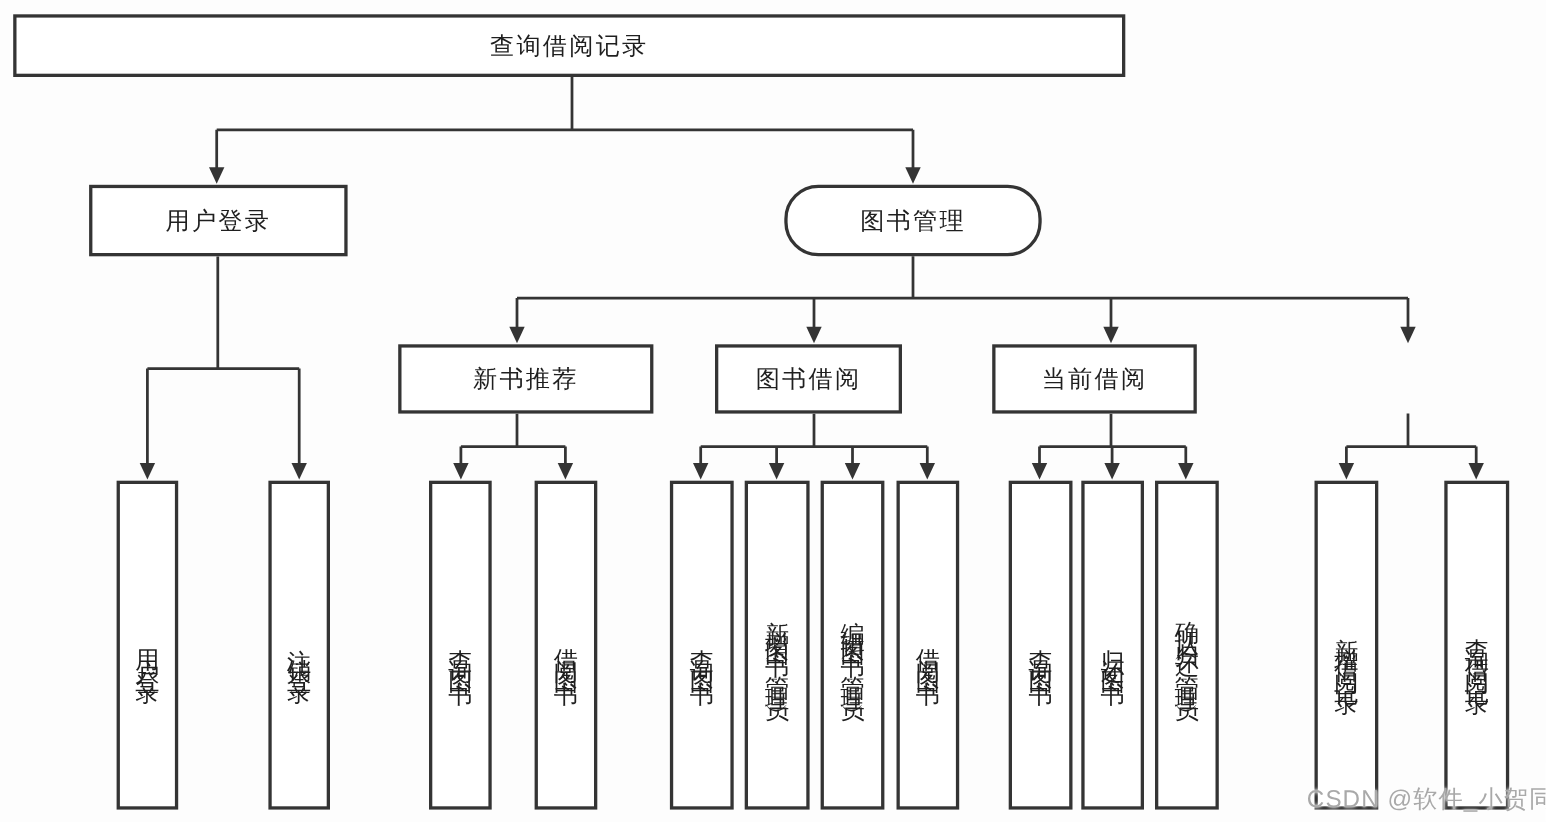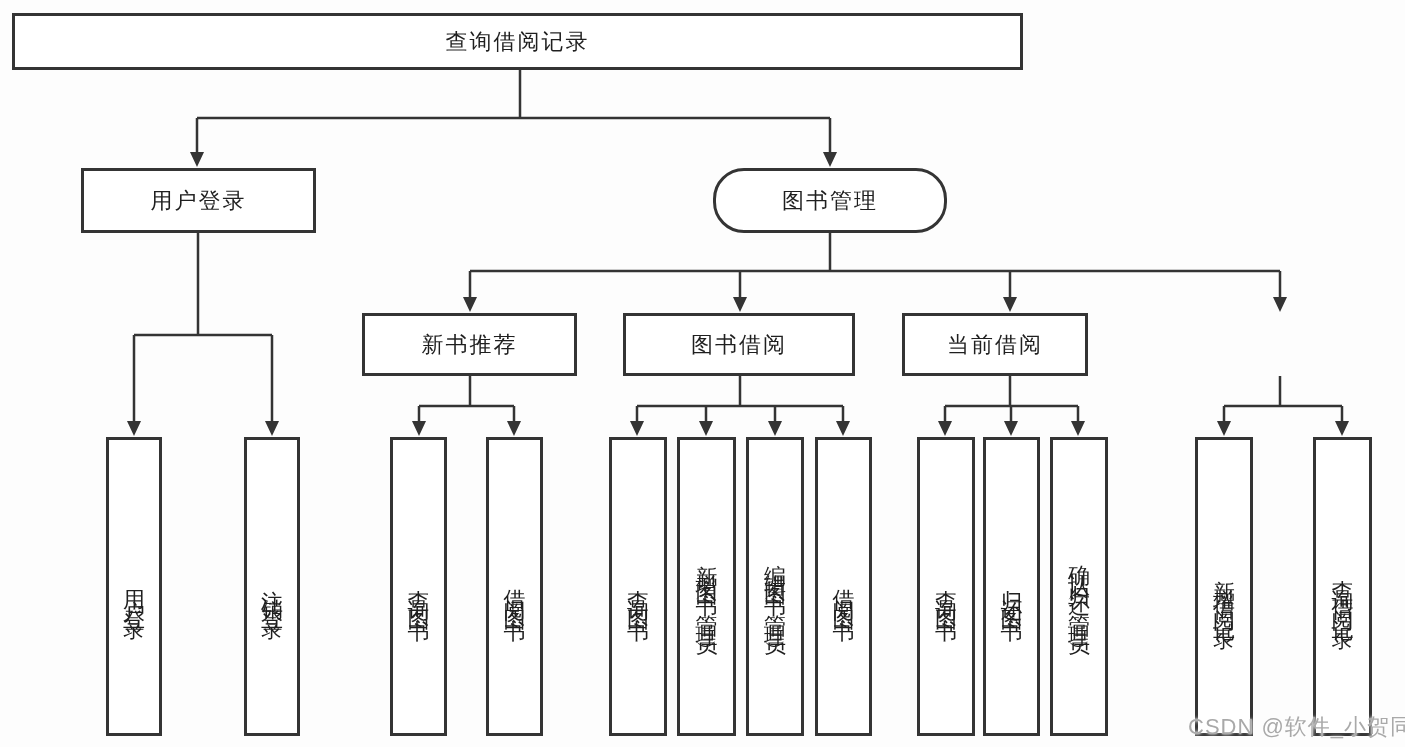--- a/index.html
+++ b/index.html
@@ -103,22 +103,22 @@
       <polygon points="1217,421 1231,421 1224,436"></polygon>
       <polygon points="1335,421 1349,421 1342,436"></polygon>
     </g>
   </svg>
 
   <div class="node" style="left:12px; top:13px; width:1011px; height:57px;">查询借阅记录</div>
 
   <div class="node" style="left:81px; top:168px; width:235px; height:65px;">用户登录</div>
   <div class="node" style="left:713px; top:168px; width:234px; height:65px;border-radius:31px;">图书管理</div>
 
-  <div class="node" style="left:362px; top:313px; width:215px; height:63px;">新书推荐</div>
-  <div class="node" style="left:623px; top:313px; width:232px; height:63px;">图书借阅</div>
+  <div class="node" style="left:362px; top:313px; width:232px; height:63px;">新书推荐</div>
+  <div class="node" style="left:650px; top:313px; width:170px; height:63px;">图书借阅</div>
   <div class="node" style="left:902px; top:313px; width:186px; height:63px;">当前借阅</div>
 
   <div class="node leaf" style="left:106px; top:437px; width:56px; height:299px;">
     <span class="vtext">用户登录</span>
   </div>
   <div class="node leaf" style="left:244px; top:437px; width:56px; height:299px;">
     <span class="vtext">注销登录</span>
   </div>
 
   <div class="node leaf" style="left:390px; top:437px; width:57px; height:299px;">

